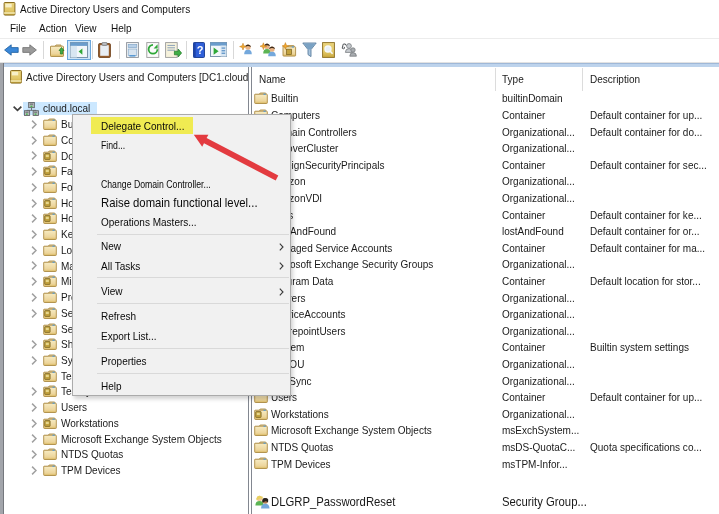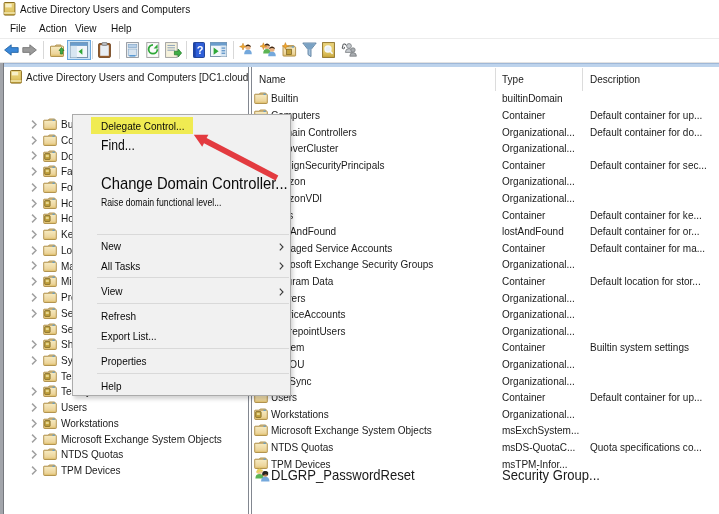--- a/index.html
+++ b/index.html
@@ -183,20 +183,30 @@
 <div class="abs" style="left:3px;top:62.5px;width:1px;height:452px;background:#75787e"></div>
 <div class="abs" style="left:247.5px;top:66.5px;width:1px;height:448px;background:#828790"></div>
 <div class="abs" style="left:250.5px;top:66.5px;width:1px;height:448px;background:#828790"></div>
 <div class="abs" style="left:4px;top:66.5px;width:243.5px;height:447.5px;overflow:hidden;background:#fff">
 <div class="row" style="left:0;top:2.64px;width:243.5px;height:15.72px;font-size:11.5px">
       <svg class="abs" style="left:5.5px;top:1.36px" width="12" height="14" viewBox="0 0 12 14">
         <use href="#book"></use>
       </svg>
       <div class="abs t" style="left:22.4px;top:0;height:100%;display:flex;align-items:center">Active Directory Users and Computers [DC1.cloud.local]</div>
     </div>
+<div class="row" style="left:0;top:34.08px;width:243.5px;height:15.72px;font-size:11.5px">
+      <div class="abs" style="left:18.5px;top:1px;bottom:1px;width:74px;background:#cce8ff"></div>
+      <svg class="abs" style="left:9.0px;top:4.66px" width="9" height="7" viewBox="0 0 8.6 5.7">
+        <use href="#chevdn"></use>
+      </svg>
+      <svg class="abs" style="left:20.0px;top:1.06px" width="15" height="14" viewBox="0 0 14.8 13.8">
+        <use href="#domain"></use>
+      </svg>
+      <div class="abs t" style="left:38.5px;top:0;height:100%;display:flex;align-items:center">cloud.local</div>
+    </div>
 <div class="row" style="left:0;top:49.80px;width:243.5px;height:15.72px;font-size:11.5px">
       <svg class="abs" style="left:27.0px;top:3.66px" width="6" height="9" viewBox="0 0 5 8.4">
         <use href="#chev"></use>
       </svg>
       <svg class="abs" style="left:38.5px;top:1.86px" width="14" height="12" viewBox="0 0 13.6 12">
         <use href="#folder"></use>
       </svg>
       <div class="abs t" style="left:56.8px;top:0;height:100%;display:flex;align-items:center">Builtin</div>
     </div>
 <div class="row" style="left:0;top:65.52px;width:243.5px;height:15.72px;font-size:11.5px">
@@ -628,41 +638,44 @@
       <div class="abs t" style="left:250.8px;top:0;height:100%;display:flex;align-items:center">msDS-QuotaC...</div>
       <div class="abs t" style="left:338.2px;top:0;height:100%;display:flex;align-items:center">Quota specifications co...</div>
     </div>
 <div class="row" style="left:0;top:388.80px;width:467.5px;height:16.60px;font-size:11.5px">
       <svg class="abs" style="left:2.5px;top:2.10px" width="14" height="12" viewBox="0 0 13.6 12">
         <use href="#folder"></use>
       </svg>
       <div class="abs t" style="left:19.5px;top:0;height:100%;display:flex;align-items:center">TPM Devices</div>
       <div class="abs t" style="left:250.8px;top:0;height:100%;display:flex;align-items:center">msTPM-Infor...</div>
     </div>
-<div class="row" style="left:0;top:400px;width:467.5px;height:16.60px;font-size:15px">
+<div class="row" style="left:0;top:427px;width:467.5px;height:16.60px;font-size:13px">
       <svg class="abs" style="left:3px;top:1.30px" width="15" height="14" viewBox="0 0 14.6 13.6">
         <use href="#people2"></use>
       </svg>
       <div class="abs t" style="left:19.5px;top:0;height:100%;display:flex;align-items:center">DLGRP_PasswordReset</div>
       <div class="abs t" style="left:250.8px;top:0;height:100%;display:flex;align-items:center">Security Group...</div>
     </div>
 </div>
 <div class="abs" style="left:72px;top:113.5px;width:218.5px;height:282px;background:#f1f1f1;border:1px solid #ababab;box-shadow:2px 3px 4px rgba(0,0,0,0.18)">
 <div class="abs" style="left:0;top:1.50px;width:100%;height:19.5px;font-size:11.5px;color:#0a0a0a">
 <div class="abs" style="left:18px;top:0.7px;width:101.5px;height:17.3px;background:#f0eb52"></div>
 <div class="abs t" style="left:28px;top:0;height:100%;display:flex;align-items:center">Delegate Control...</div>
 </div>
-<div class="abs" style="left:0;top:21.00px;width:100%;height:19.5px;font-size:14px;color:#0a0a0a">
+<div class="abs" style="left:0;top:21.00px;width:100%;height:19.5px;font-size:10px;color:#0a0a0a">
 <div class="abs t" style="left:28px;top:0;height:100%;display:flex;align-items:center">Find...</div>
 </div>
-<div class="abs" style="left:0;top:60.00px;width:100%;height:19.5px;font-size:17px;color:#0a0a0a">
+<div class="abs" style="left:0;top:60.00px;width:100%;height:19.5px;font-size:10px;color:#0a0a0a">
 <div class="abs t" style="left:28px;top:0;height:100%;display:flex;align-items:center">Change Domain Controller...</div>
 </div>
-<div class="abs" style="left:0;top:78.50px;width:100%;height:19.5px;font-size:10px;color:#0a0a0a">
+<div class="abs" style="left:0;top:78.50px;width:100%;height:19.5px;font-size:13px;color:#0a0a0a">
 <div class="abs t" style="left:28px;top:0;height:100%;display:flex;align-items:center">Raise domain functional level...</div>
+</div>
+<div class="abs" style="left:0;top:97.90px;width:100%;height:19.5px;font-size:11.5px;color:#0a0a0a">
+<div class="abs t" style="left:28px;top:0;height:100%;display:flex;align-items:center">Operations Masters...</div>
 </div>
 <div class="abs" style="left:23.5px;top:119.00px;width:192px;height:1px;background:#d9d9d9"></div>
 <div class="abs" style="left:0;top:141.50px;width:100%;height:19.5px;font-size:11.5px;color:#0a0a0a">
 <div class="abs t" style="left:28px;top:0;height:100%;display:flex;align-items:center">All Tasks</div>
 <svg class="abs" style="left:206px;top:6px" width="5" height="8" viewBox="0 0 5 8">
         <path d="M0.8,0.7 L4,4 L0.8,7.3" fill="none" stroke="#3a3a3a" stroke-width="1.1"></path>
       </svg>
 </div>
 <div class="abs" style="left:0;top:122.00px;width:100%;height:19.5px;font-size:11.5px;color:#0a0a0a">
 <div class="abs t" style="left:28px;top:0;height:100%;display:flex;align-items:center">New</div>

